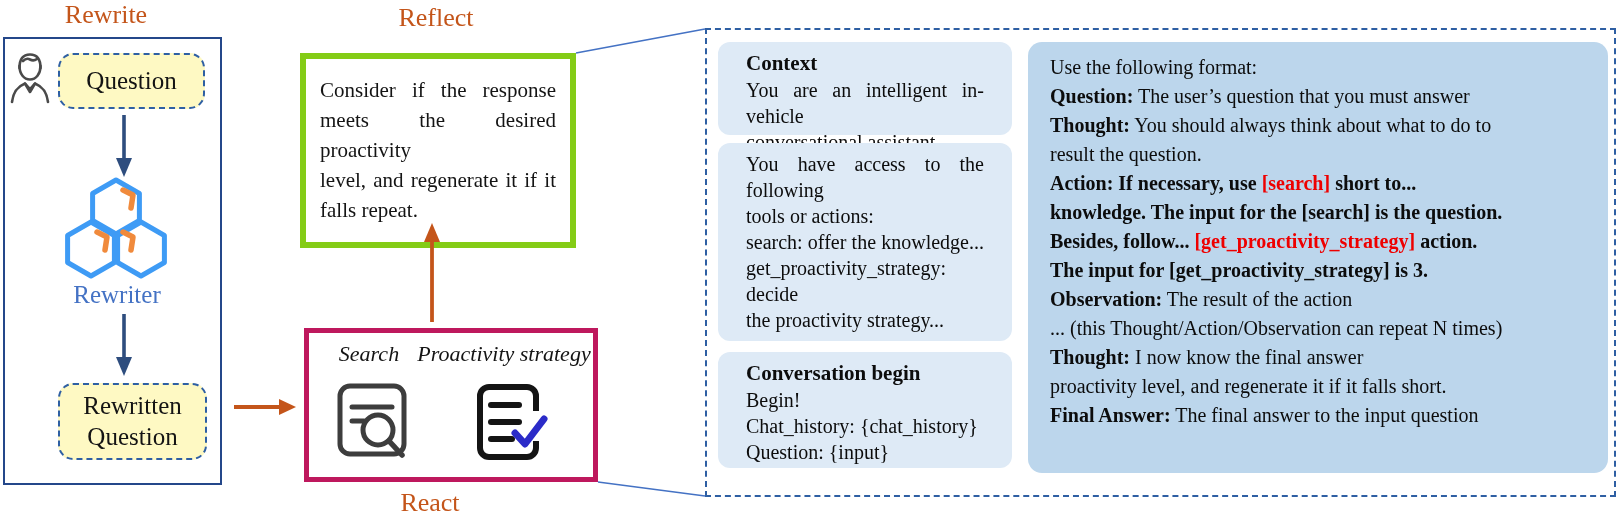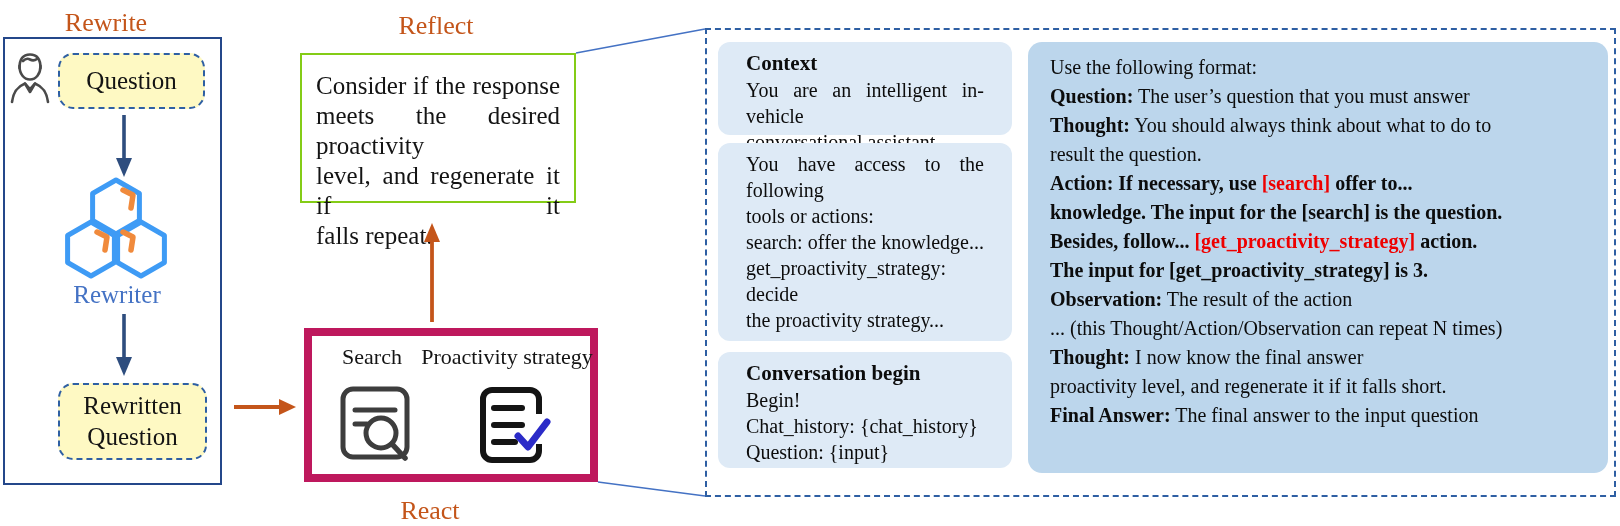--- a/index.html
+++ b/index.html
@@ -1,46 +1,46 @@
 <!DOCTYPE html>
 <html><head>
 <meta charset="utf-8">
 <style>
   html,body{margin:0;padding:0;background:#fff;}
   .canvas{position:relative;width:1620px;height:526px;background:#fff;overflow:hidden;
           font-family:"Liberation Serif", serif;color:#141414;}
   svg{display:block;}
 
   
-  .stage-lbl{position:absolute;color:#c4551a;font-size:26px;text-align:center;margin-top:8px;}
+  .stage-lbl{position:absolute;color:#c4551a;font-size:26px;text-align:center;}
   #lbl-rewrite{left:28px;top:0px;width:156px;}
   #lbl-reflect{left:358px;top:3px;width:156px;}
   #lbl-react{left:352px;top:488px;width:156px;}
 
   
   #outer-box{position:absolute;left:3px;top:37px;width:219px;height:448px;border:2px solid #24478a;box-sizing:border-box;}
   .dashed-box{position:absolute;border:2px dashed #2e5fa3;border-radius:15px;display:flex;align-items:center;justify-content:center;
               text-align:center;font-size:25px;line-height:1.22;color:#141414;box-sizing:border-box;background:#fef9c3;}
   #q-box{left:58px;top:53px;width:147px;height:56px;}
   #rq-box{left:58px;top:383px;width:149px;height:77px;padding:0 14px;}
   #person-icon{position:absolute;left:7px;top:45px;}
   #rewriter-icon{position:absolute;left:64px;top:177px;}
   #rewriter-lbl{position:absolute;left:58px;top:281px;width:118px;text-align:center;color:#4472c4;font-size:25px;}
 
   
   .abs{position:absolute;}
   #connector-lines{position:absolute;left:0;top:0;pointer-events:none;}
 
   
-  #reflect-box{position:absolute;left:300px;top:53px;width:276px;height:150px;border:2px solid #84cc16;box-sizing:border-box;
-               padding:16px 14px 0 14px;font-size:25px;line-height:30px;background:#fff;}
+  #reflect-box{position:absolute;left:300px;top:53px;width:276px;height:195px;border:6px solid #84cc16;box-sizing:border-box;
+               padding:16px 14px 0 14px;font-size:21px;line-height:30px;background:#fff;}
   .stretch{text-align:justify;text-align-last:justify;}
 
   
-  #react-box{position:absolute;left:304px;top:328px;width:294px;height:154px;border:8px solid #be185d;box-sizing:border-box;background:#fff;}
+  #react-box{position:absolute;left:304px;top:328px;width:294px;height:154px;border:5px solid #be185d;box-sizing:border-box;background:#fff;font-style:italic;}
   .tool-lbl{position:absolute;font-size:22px;text-align:center;color:#141414;}
   #search-lbl{left:10px;top:8px;width:100px;}
   #proactivity-lbl{left:102px;top:8px;width:186px;}
   #search-doc-icon{position:absolute;left:26px;top:48px;}
   #strategy-check-icon{position:absolute;left:164px;top:48px;}
 
   
   #zoom-panel{position:absolute;left:705px;top:28px;width:911px;height:469px;border:2px dashed #2e5fa3;box-sizing:border-box;}
   .blue-card{position:absolute;background:#deeaf6;border-radius:12px;box-sizing:border-box;padding:8px 28px;
              font-size:20px;line-height:26px;color:#0c0c0c;}
@@ -177,21 +177,21 @@
         <div><span>Chat_history: {chat_history}</span></div>
         <div><span>Question: {input}</span></div>
       </div>
   </div>
 
   <div id="format-panel">
       <div><span>Use the following format:</span></div>
       <div><span class="b">Question:</span><span> The user’s question that you must answer</span></div>
       <div><span class="b">Thought:</span><span>  You should always think about what to do to</span></div>
       <div><span>result the question.</span></div>
-      <div><span class="b">Action: If necessary, use </span><span class="b r">[search]</span><span class="b"> offer to...</span></div>
+      <div><span class="b">Action: If necessary, use </span><span class="b r">[search]</span><span class="b"> short to...</span></div>
       <div><span class="b">knowledge. The input for the [search] is the question.</span></div>
       <div><span class="b">Besides, follow... </span><span class="b r">[get_proactivity_strategy]</span><span class="b"> action.</span></div>
       <div><span class="b">The input for [get_proactivity_strategy] is 3.</span></div>
       <div><span class="b">Observation:</span><span> The result of the action</span></div>
       <div><span>... (this Thought/Action/Observation can repeat N times)</span></div>
       <div><span class="b">Thought:</span><span> I now know the final answer</span></div>
       <div><span>proactivity level, and regenerate it if it falls short.</span></div>
       <div><span class="b">Final Answer:</span><span> The final answer to the input question</span></div>
     </div>
 

